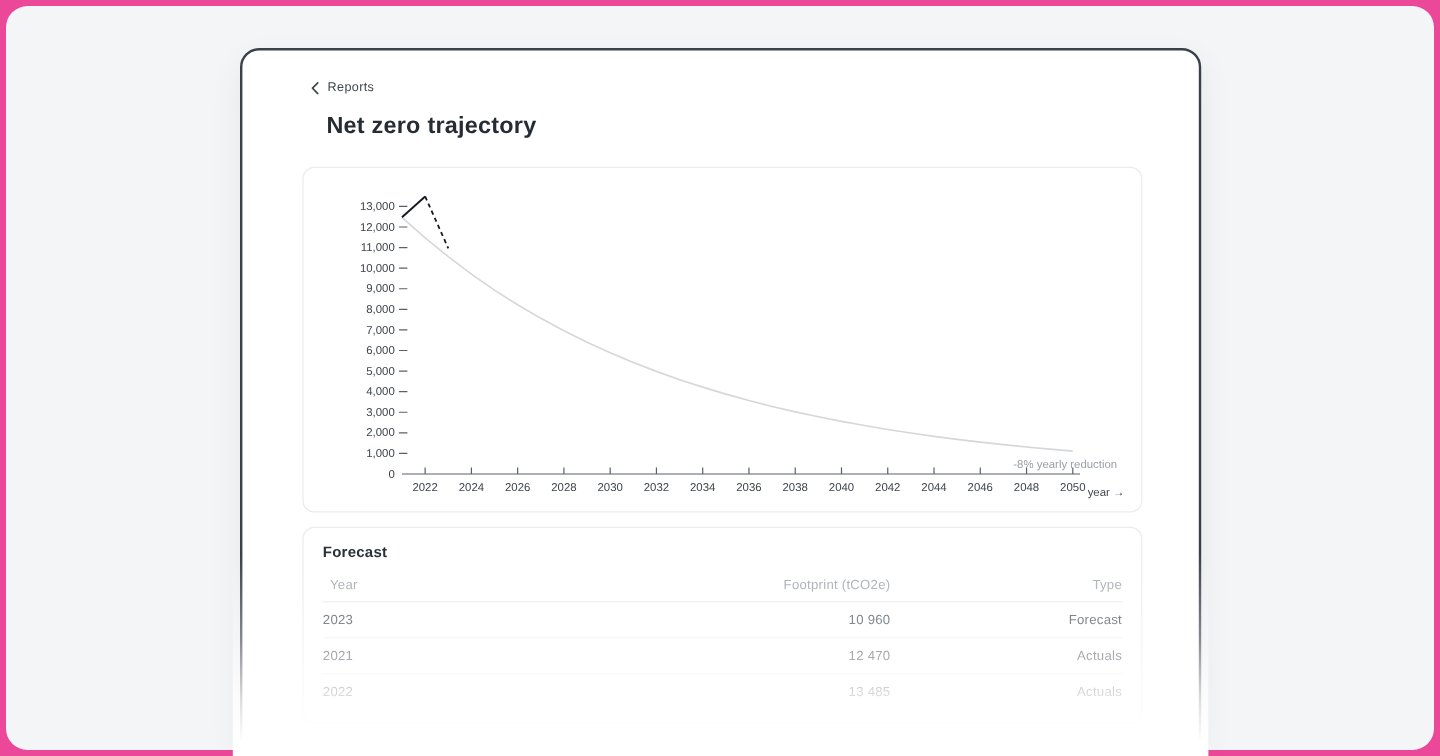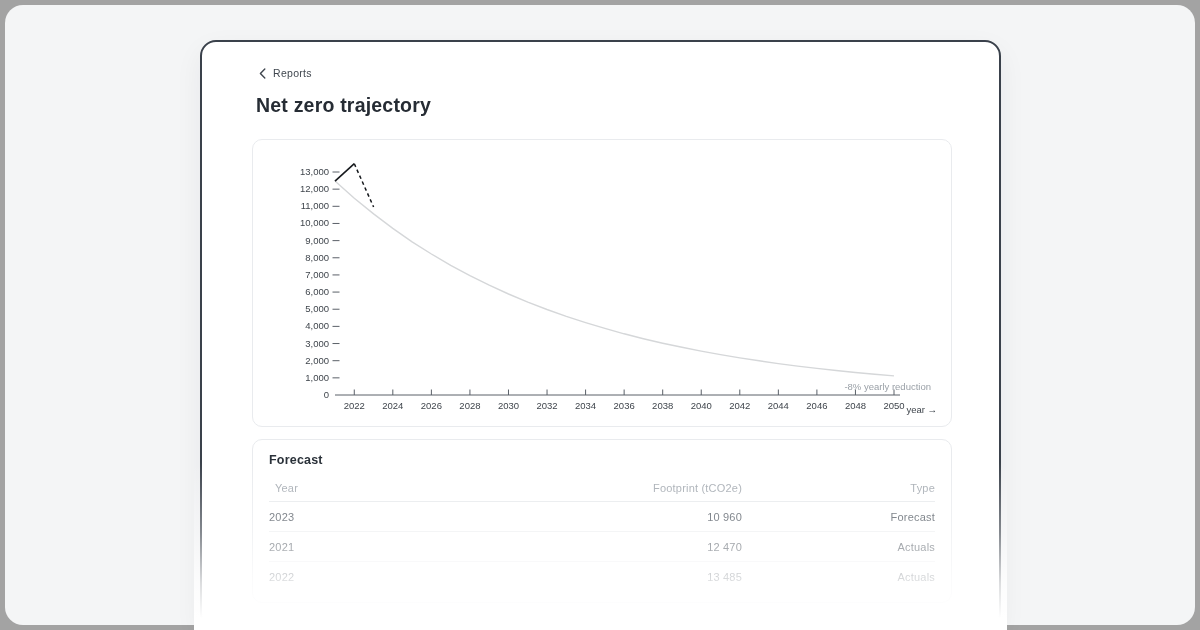--- a/index.html
+++ b/index.html
@@ -1,34 +1,34 @@
 <!DOCTYPE html>
 <html><head>
 <meta charset="utf-8">
 <style>
   * { margin: 0; padding: 0; box-sizing: border-box; }
   html, body { width: 1200px; height: 630px; background: #ffffff; overflow: hidden;
     font-family: "Liberation Sans", sans-serif; }
-  .stage { position: relative; width: 1200px; height: 630px; background: #a3a3a3; }
+  .stage { position: relative; width: 1200px; height: 630px; background: #ec4899; }
 
   .panel { position: absolute; left: 5px; top: 5px; right: 5px; bottom: 5px;
     background: #f4f5f6; border-radius: 18px; }
 
   .window { position: absolute; left: 200px; top: 40px; width: 801px; height: 590px;
     background: #ffffff; border: 2.5px solid #3a414b; border-radius: 16px;
     box-shadow: 0 10px 28px rgba(30,36,44,0.06); overflow: hidden; }
 
   .window-content { padding: 25px 46px 0 50px; }
 
   .breadcrumb { display: flex; align-items: center; gap: 7px; margin-left: 7px;
     cursor: pointer; width: max-content; }
   .breadcrumb .chev { display: flex; align-items: center; color: #40474f; }
   .breadcrumb-label { font-size: 10.5px; letter-spacing: 0.3px; color: #40474f; }
 
-  .page-title { margin-top: 15px; margin-left: 4px; font-size: 19.5px; font-weight: 700;
+  .page-title { margin-top: 15px; margin-left: 20px; font-size: 19.5px; font-weight: 700;
     letter-spacing: 0.2px; color: #262c34; }
 
   .card { width: 700px; background: #ffffff; border: 1px solid #e9ebee; border-radius: 10px; }
   .chart-card { margin-top: 22px; height: 288px; }
   .chart-card svg { display: block; }
 
   .details-card { margin-top: 12px; padding: 13px 16px 10px 16px; }
   .details-title { font-size: 12.5px; font-weight: 700; color: #2a3139; letter-spacing: 0.2px; }
 
   .details-table { margin-top: 8px; }

